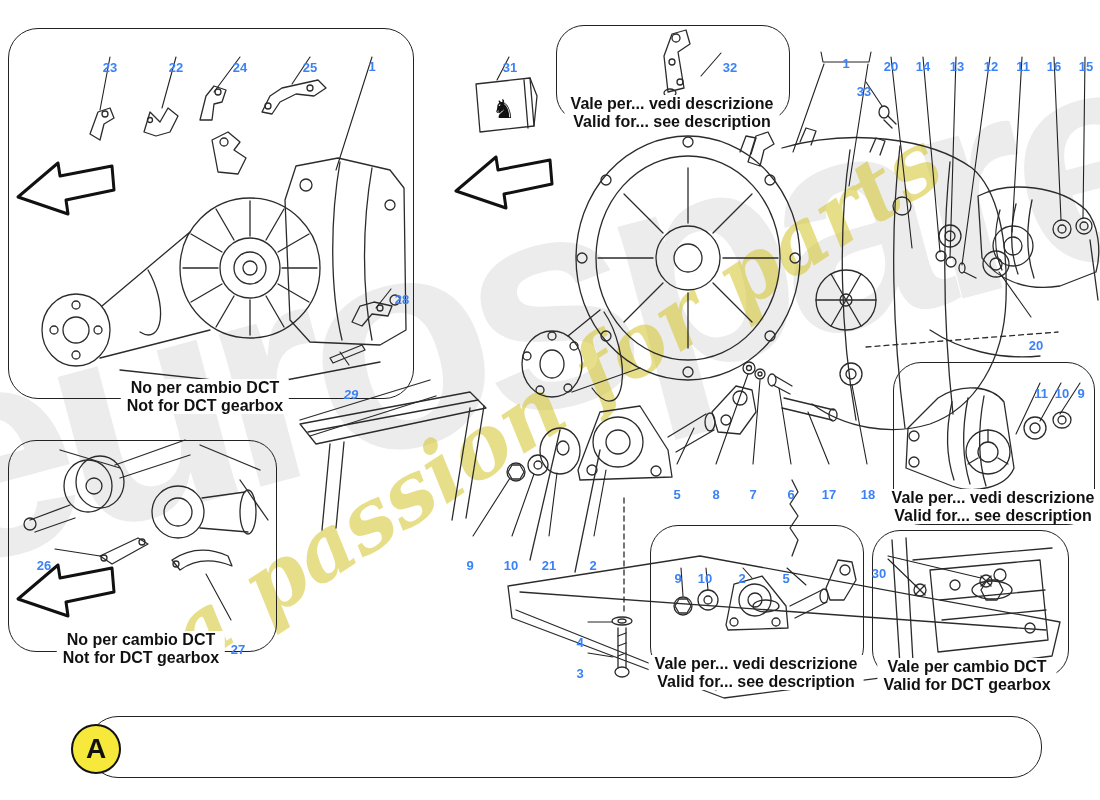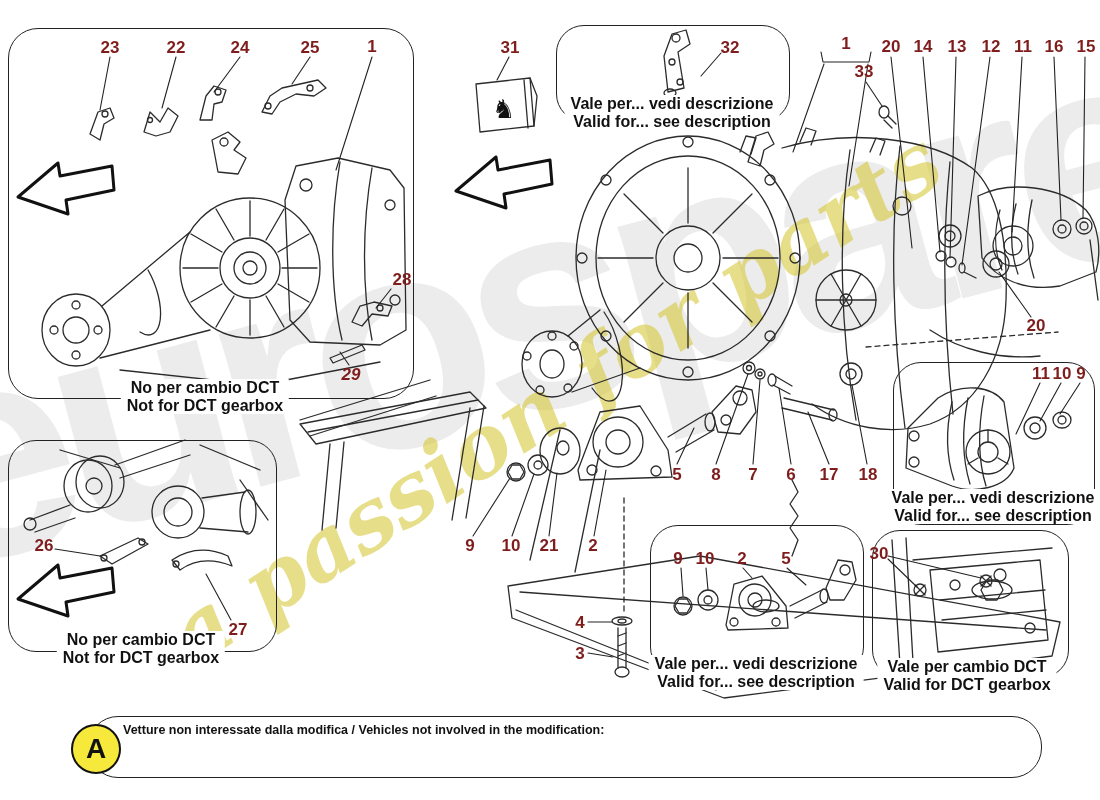--- a/index.html
+++ b/index.html
@@ -8,22 +8,22 @@
   
   .wm-gray{position:absolute;left:-90px;top:300px;width:1700px;font-weight:bold;
            font-size:300px;letter-spacing:-18px;color:#ececec;transform:rotate(-15deg);
            transform-origin:0 50%;white-space:nowrap;user-select:none;}
   .wm-yellow{position:absolute;left:150px;top:600px;width:1400px;font-style:italic;font-weight:bold;
            font-size:86px;color:rgba(215,200,60,0.60);transform:rotate(-33deg);
            transform-origin:0 0;white-space:nowrap;font-family:"DejaVu Serif",serif;user-select:none;}
   
   .obox{position:absolute;border:1.6px solid #222;border-radius:28px;}
   
-  .callout{position:absolute;transform:translate(-50%,-50%);font-weight:bold;font-size:17px;
-           line-height:17px;color:#7f1d1d;white-space:nowrap;}
+  .callout{position:absolute;transform:translate(-50%,-50%);font-weight:bold;font-size:13px;
+           line-height:17px;color:#3b82f6;white-space:nowrap;margin-top:20px;}
   
   .biline{position:absolute;transform:translate(-50%,0);text-align:center;font-weight:bold;
           font-size:16px;line-height:17.5px;background:#fff;padding:0 6px;white-space:nowrap;}
   svg{position:absolute;left:0;top:0;}
   .lay1{z-index:1}.lay2{z-index:2}.lay3{z-index:3}
   
   .note-box{position:absolute;left:88px;top:716px;width:952px;height:60px;border:1.7px solid #222;
             border-radius:30px;background:transparent;z-index:3;}
   .note-badge{position:absolute;left:-18px;top:7px;width:46px;height:46px;border-radius:50%;
               background:#f6e93c;border:2.5px solid #111;display:flex;align-items:center;
@@ -456,17 +456,16 @@
   <div class="callout lay3" style="left:1062px;top:373px;">10</div>
   <div class="callout lay3" style="left:1081px;top:373px;">9</div>
   <div class="callout lay3" style="left:678px;top:558px;">9</div>
   <div class="callout lay3" style="left:705px;top:558px;">10</div>
   <div class="callout lay3" style="left:742px;top:558px;">2</div>
   <div class="callout lay3" style="left:786px;top:558px;">5</div>
 
   <div class="note-box">
     <div class="note-badge">A</div>
     <div class="note-text">
-      <div>Vetture non interessate dalla modifica / Vehicles not involved in the modification:</div>
     </div>
   </div>
 
 </div>
 
 </body></html>

